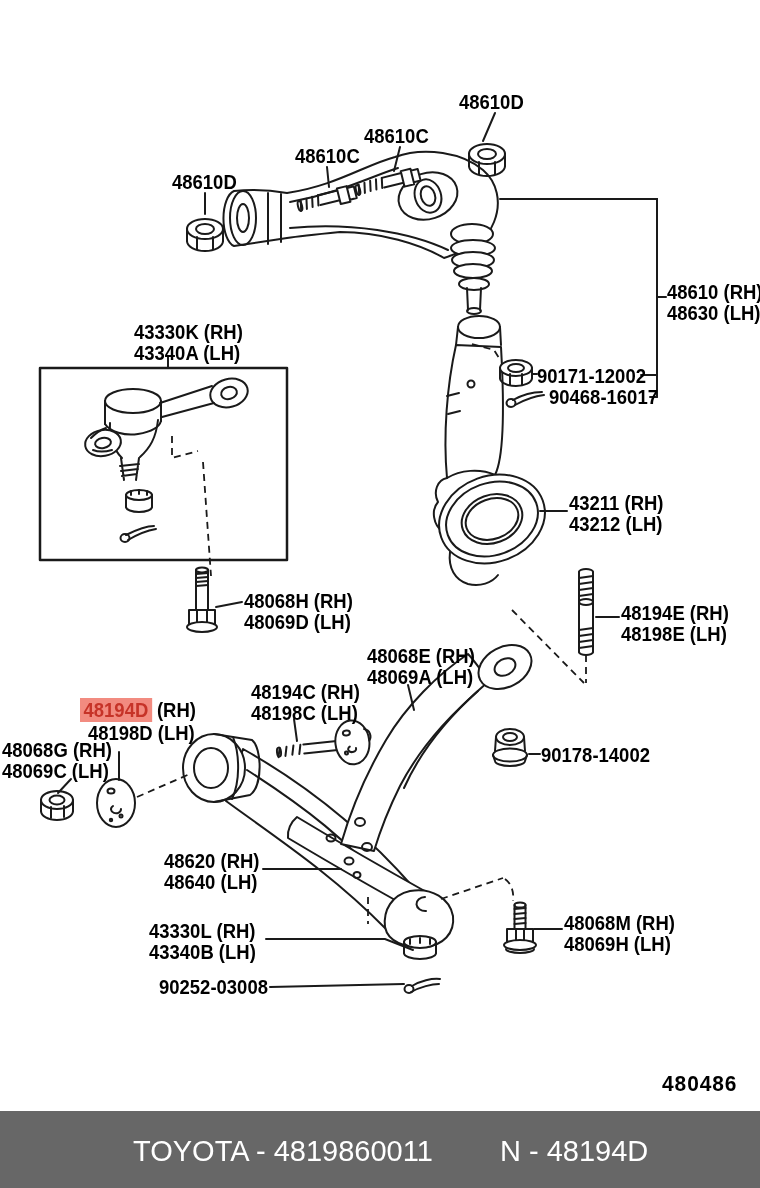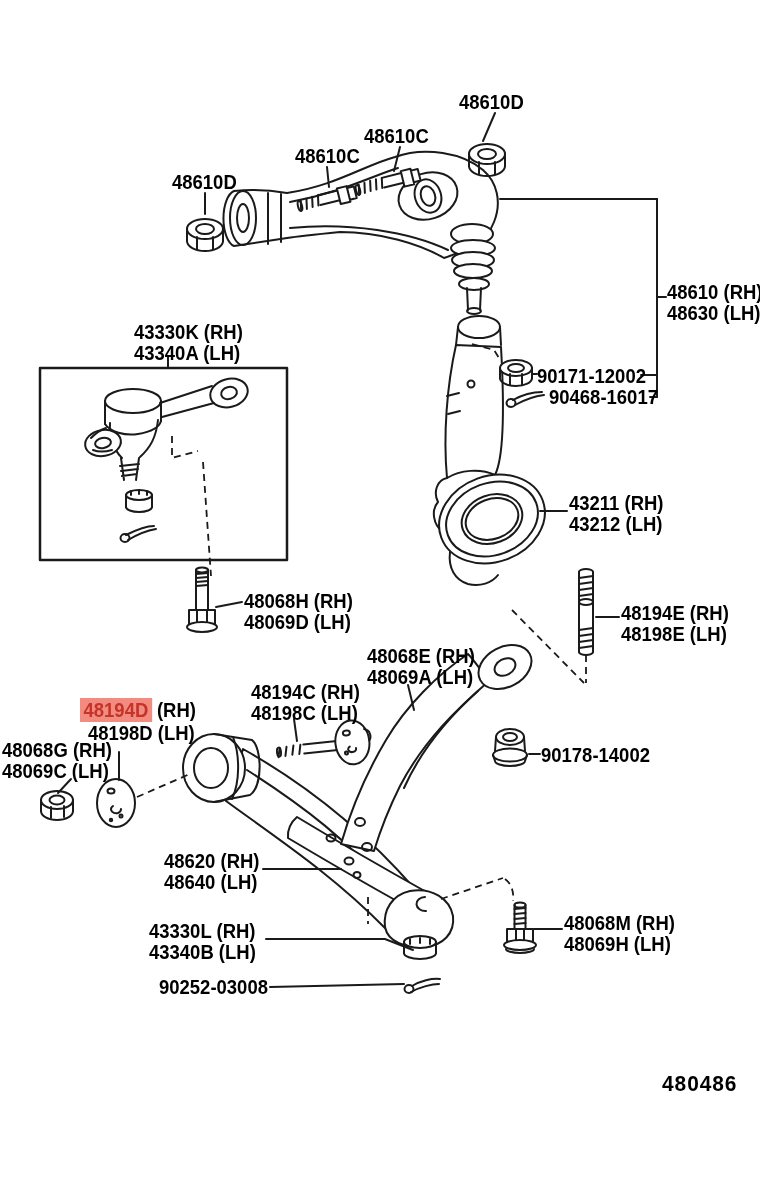--- a/index.html
+++ b/index.html
@@ -335,14 +335,18 @@
 
   <div class="lbl" style="left:564px;top:912px">
     <div>48068M (RH)</div>
     <div>48069H (LH)</div>
   </div>
 
   <div class="lbl" style="left:159px;top:976px">90252-03008</div>
 
   <div class="docnum" style="left:662px;top:1071px">480486</div>
 
+  <div class="footer-bar">
+    <span class="ft-left">TOYOTA - 4819860011</span>
+    <span class="ft-right">N - 48194D</span>
+  </div>
 
 </div>
 
 </body></html>

